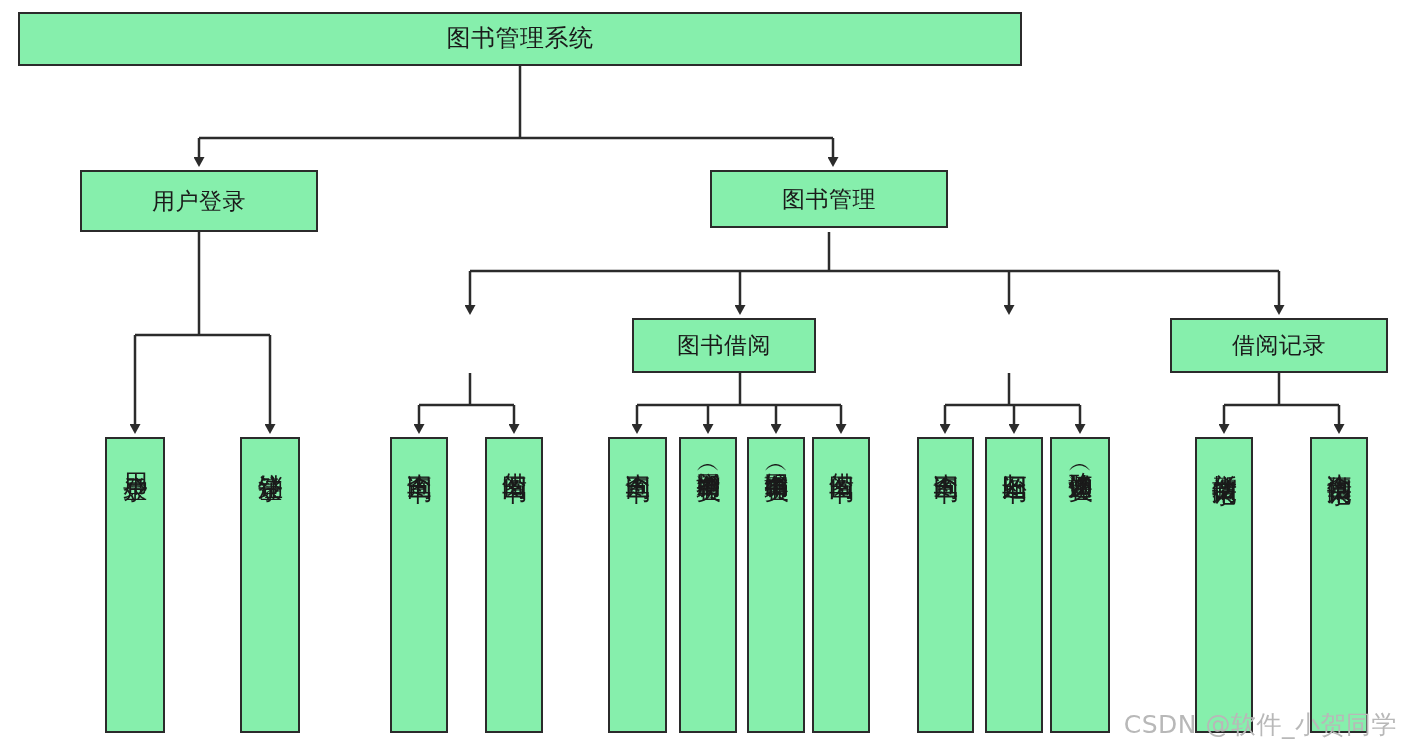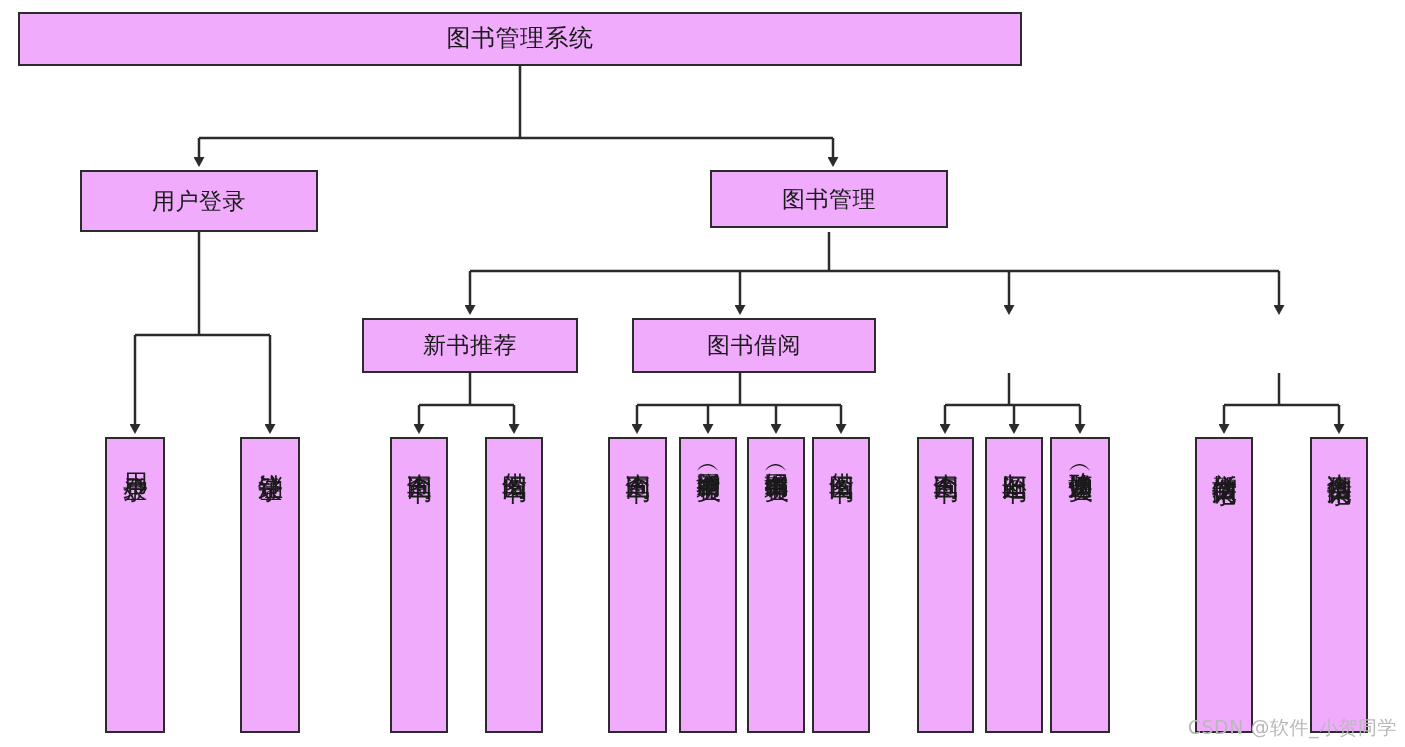--- a/index.html
+++ b/index.html
@@ -21,21 +21,21 @@
     position: absolute;
     left: 0;
     top: 0;
     width: 1405px;
     height: 747px;
     pointer-events: none;
   }
   .node {
     position: absolute;
     box-sizing: border-box;
-    background: #f0abfc;
+    background: #86efac;
     border: 2.5px solid #2b2b2b;
     display: flex;
     align-items: center;
     justify-content: center;
     color: #1a1a1a;
   }
   .node .label {
     display: block;
     text-align: center;
     line-height: 1.05;
@@ -63,21 +63,21 @@
     white-space: nowrap;
   }
   .node.vert.tall .label {
     font-size: 24px;
     letter-spacing: 1px;
   }
   .watermark {
     position: absolute;
     right: 8px;
     bottom: 6px;
-    font-size: 19px;
+    font-size: 25px;
     color: #b8b8b8;
     white-space: nowrap;
     letter-spacing: 0.5px;
   }
 </style>
 </head>
 <body>
 
 <div id="canvas">
 
@@ -135,25 +135,25 @@
     <span class="label">图书管理系统</span>
   </div>
 
   <div class="node horiz" style="left: 80px; top: 170px; width: 238px; height: 62px;">
     <span class="label">用户登录</span>
   </div>
   <div class="node horiz" style="left: 710px; top: 170px; width: 238px; height: 58px;">
     <span class="label">图书管理</span>
   </div>
 
-  <div class="node horiz" style="left: 362px; top: 318px; width: 216px; height: 55px;">
-    <span class="label">新书推荐</span>
+  <div class="node horiz" style="left: 632px; top: 318px; width: 184px; height: 55px;">
+    <span class="label">图书借阅</span>
   </div>
-  <div class="node horiz" style="left: 632px; top: 318px; width: 244px; height: 55px;">
-    <span class="label">图书借阅</span>
+  <div class="node horiz" style="left: 1170px; top: 318px; width: 218px; height: 55px;">
+    <span class="label">借阅记录</span>
   </div>
 
   <div class="node vert" style="left: 105px; top: 437px; width: 60px; height: 296px;">
     <span class="label">用户登录</span>
   </div>
   <div class="node vert" style="left: 240px; top: 437px; width: 60px; height: 296px;">
     <span class="label">注销登录</span>
   </div>
   <div class="node vert" style="left: 390px; top: 437px; width: 58px; height: 296px;">
     <span class="label">查询图书</span>

